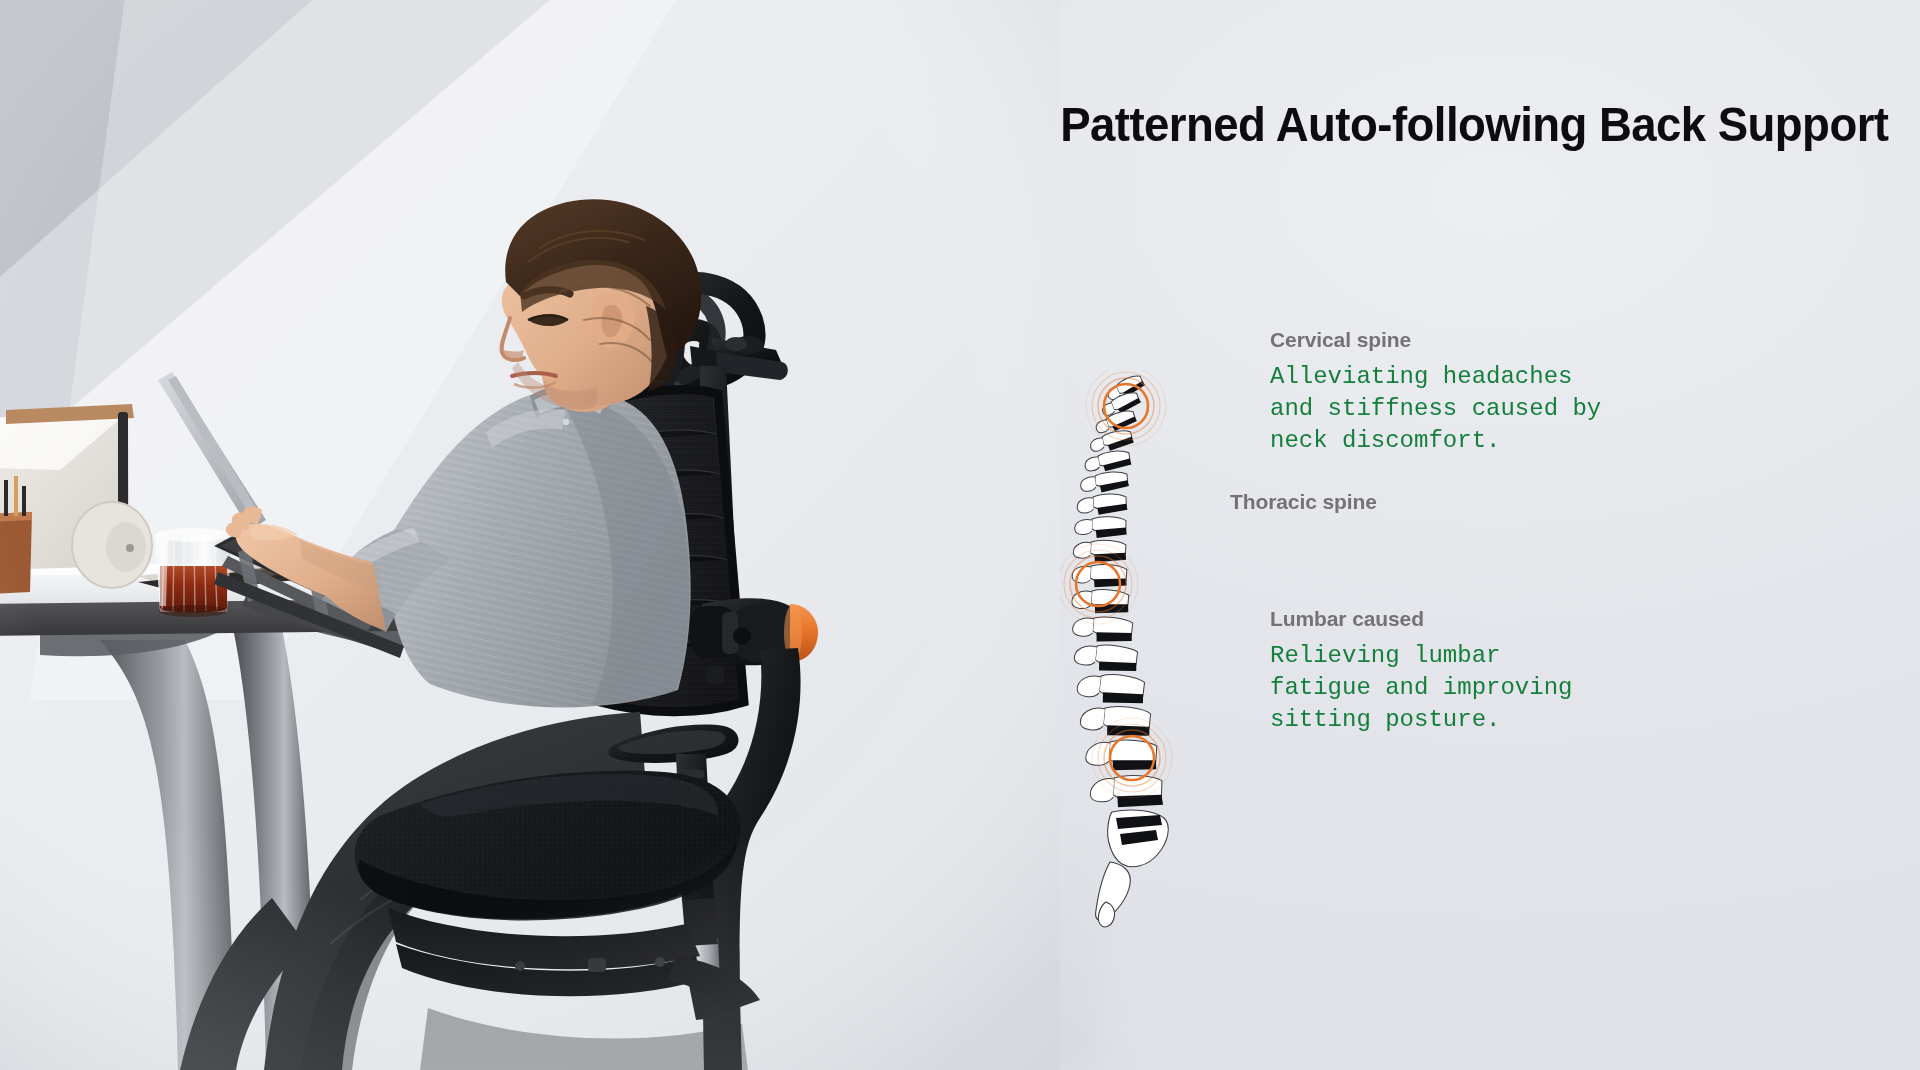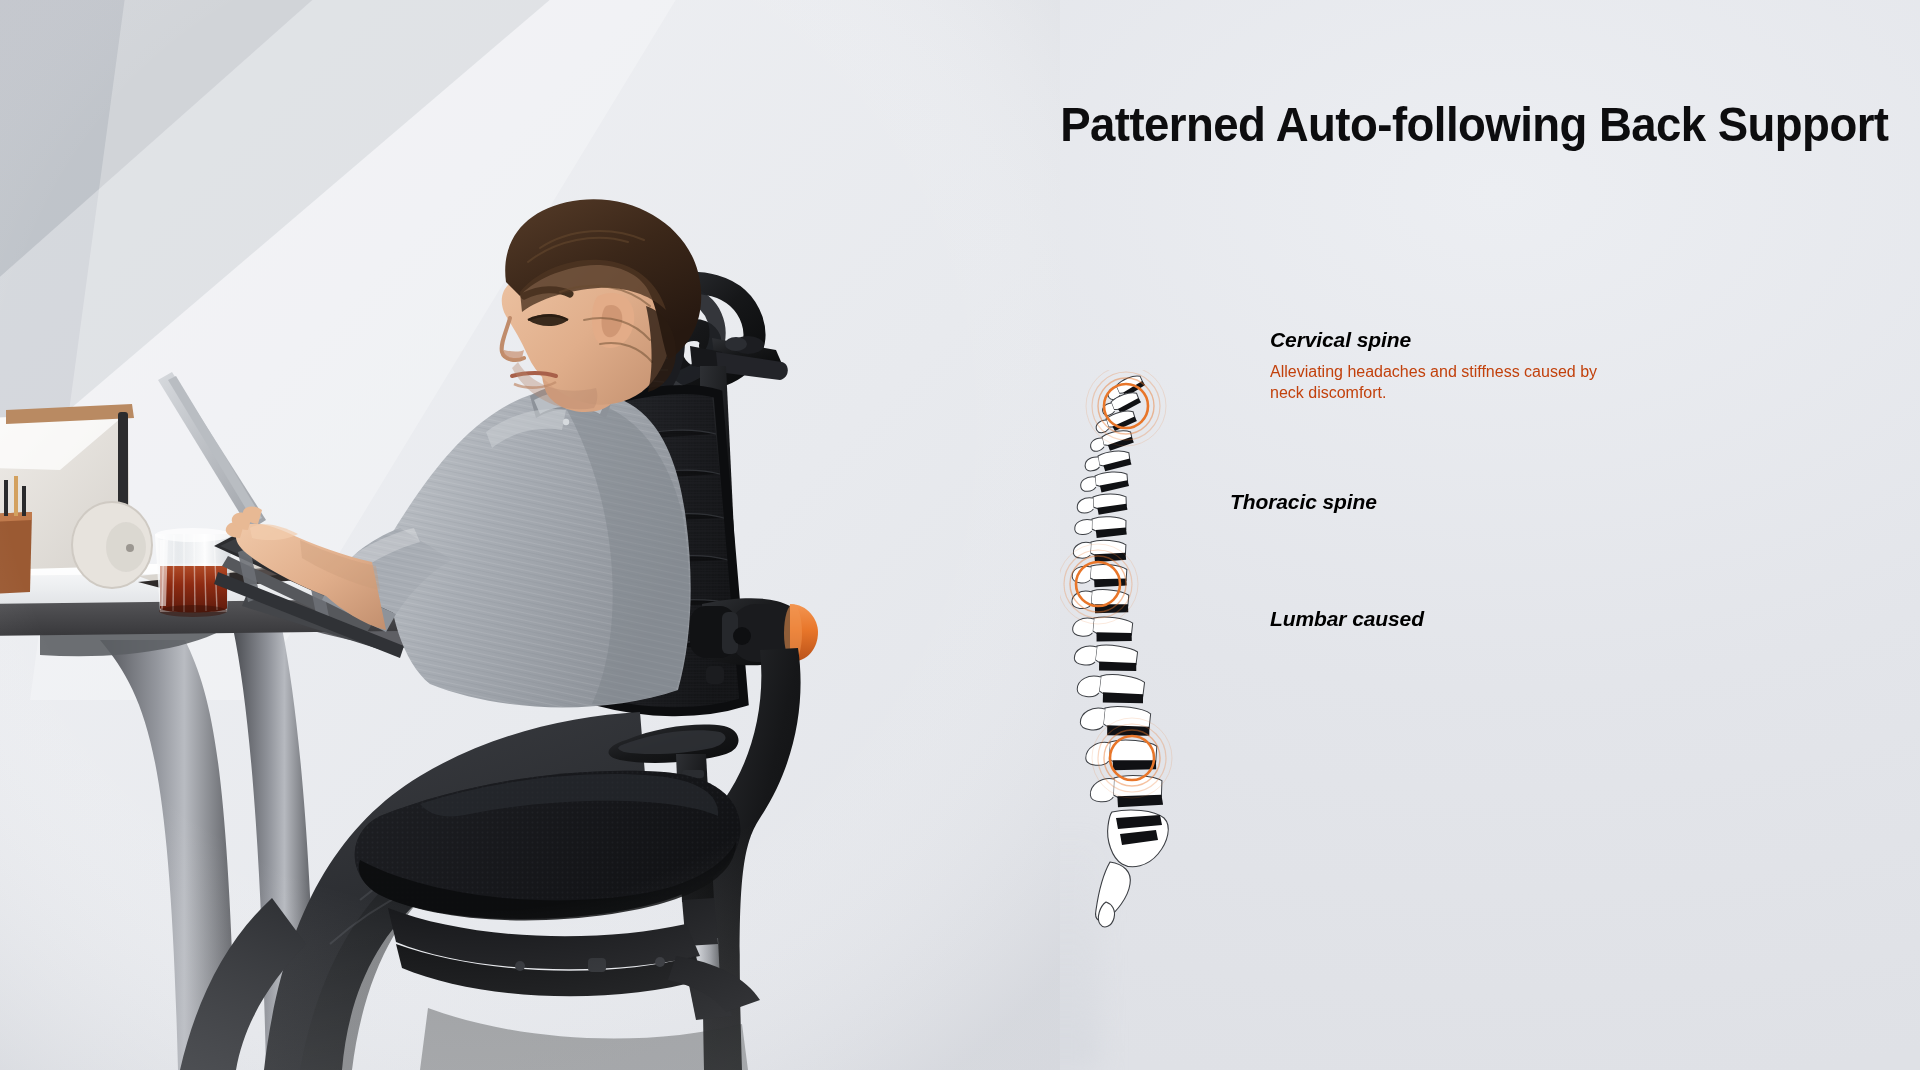--- a/index.html
+++ b/index.html
@@ -75,31 +75,31 @@
   .items{ position:absolute; left:210px; top:0; width:470px; }
   .item{ position:absolute; left:0; }
   .item.i0{ top:-42px; }
   .item.i1{ top:120px; }
   .item.i2{ top:237px; }
 
   .item-head{
     font-family:"Liberation Sans Narrow","Liberation Sans",sans-serif;
     font-weight:700;
     font-size:21px;
-    color:#000000;
+    color:#737373;
     letter-spacing:-.1px;
     margin-bottom:9px;
     white-space:nowrap;
-    font-style:italic;
   }
   .item-body{
-    font-size:16px;
+    font-size:24px;
     line-height:1.33;
-    color:#c2410c;
+    color:#15803d;
     max-width:360px;
+    font-family:Liberation Mono, monospace;
   }
   .item.i0 .item-body{ max-width:348px; }
   .item.i1 .item-head, .item.i1 .item-body{ margin-left:-40px; }
   .item.i1 .item-body{ max-width:300px; }
   .item.i2 .item-body{ max-width:330px; }
 </style>
 </head>
 <body>
 
 <div id="backdrop">
@@ -647,16 +647,17 @@
       <div class="item-head">Cervical spine</div>
       <div class="item-body">Alleviating headaches and stiffness caused by neck discomfort.</div>
     </div>
 
     <div class="item i1">
       <div class="item-head">Thoracic spine</div>
     </div>
 
     <div class="item i2">
       <div class="item-head">Lumbar caused</div>
+      <div class="item-body">Relieving lumbar fatigue and improving sitting posture.</div>
     </div>
 
   </div>
 </div>
 
 </body></html>

